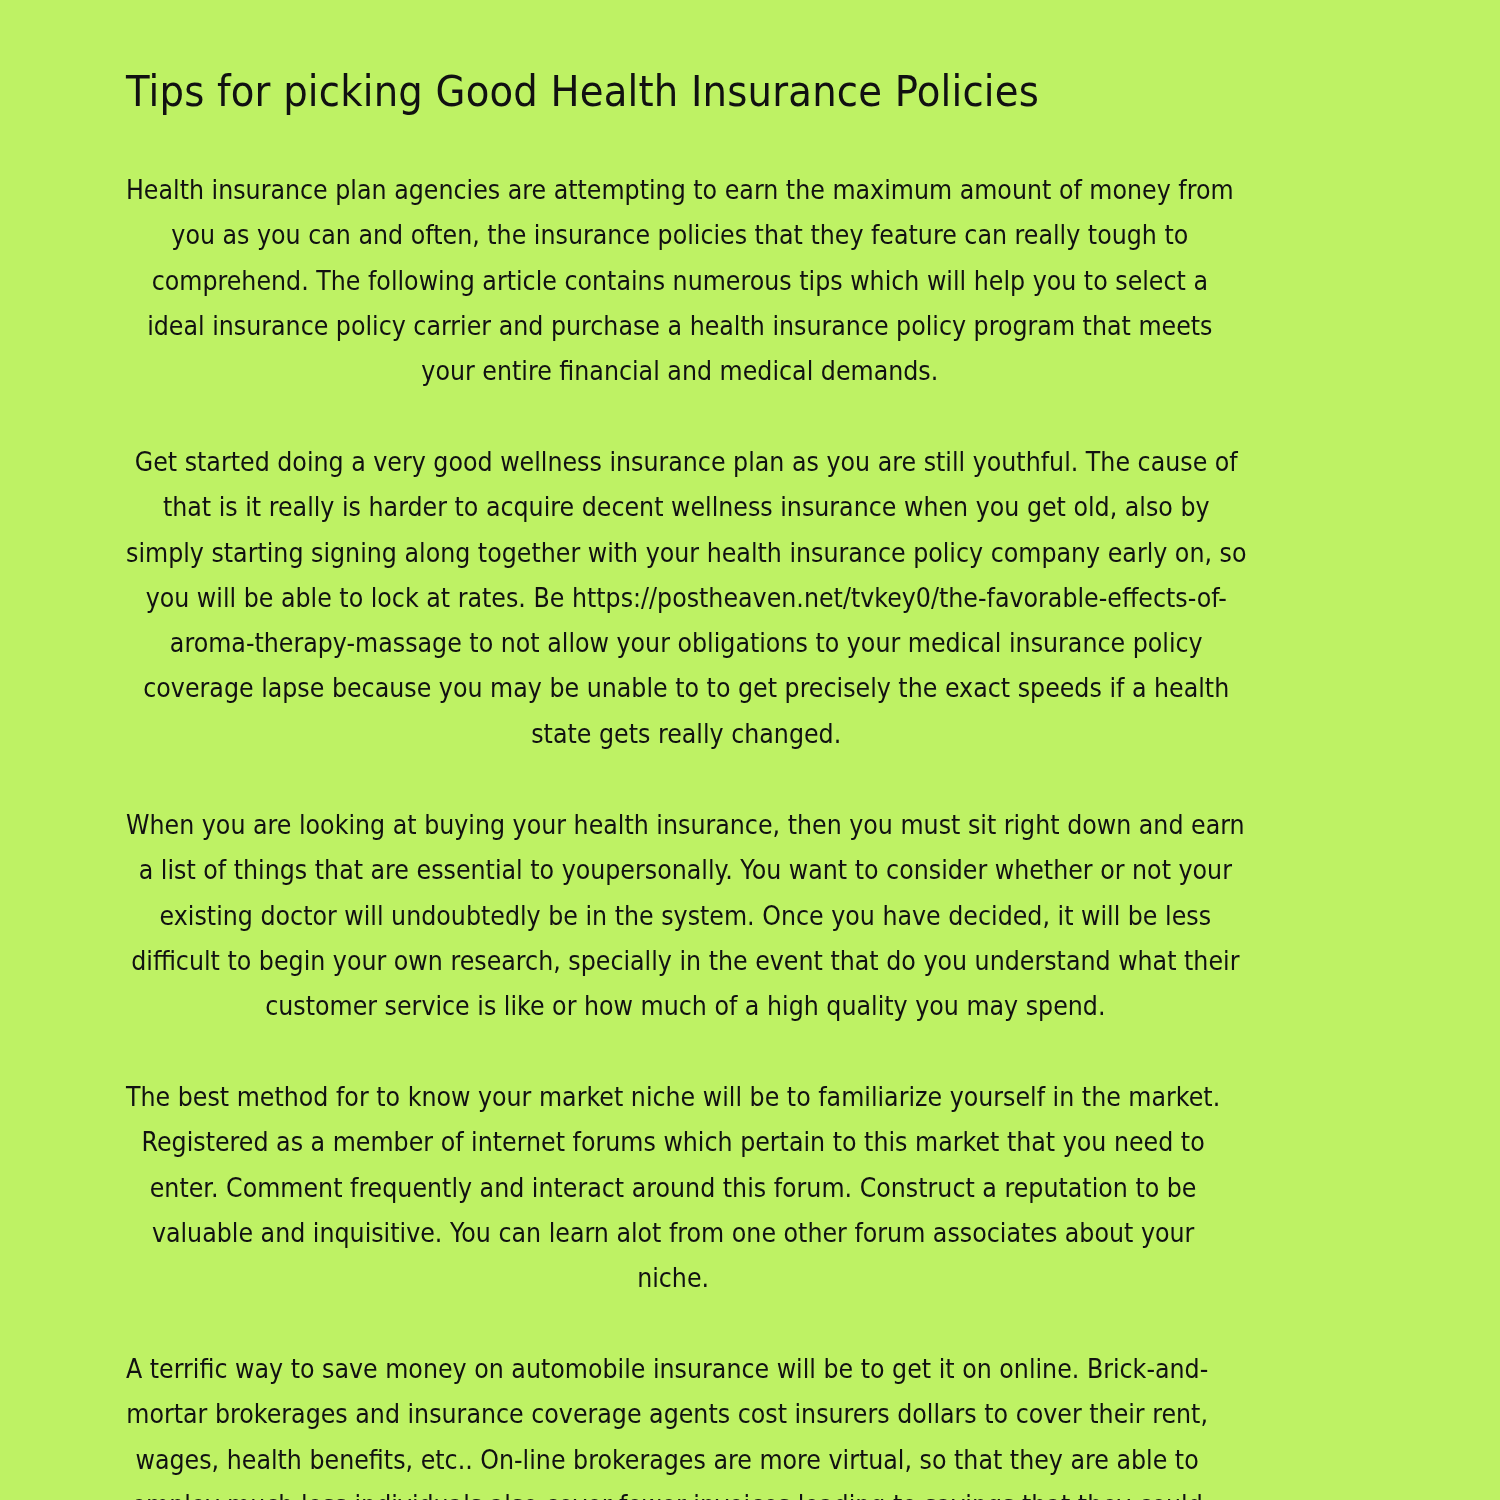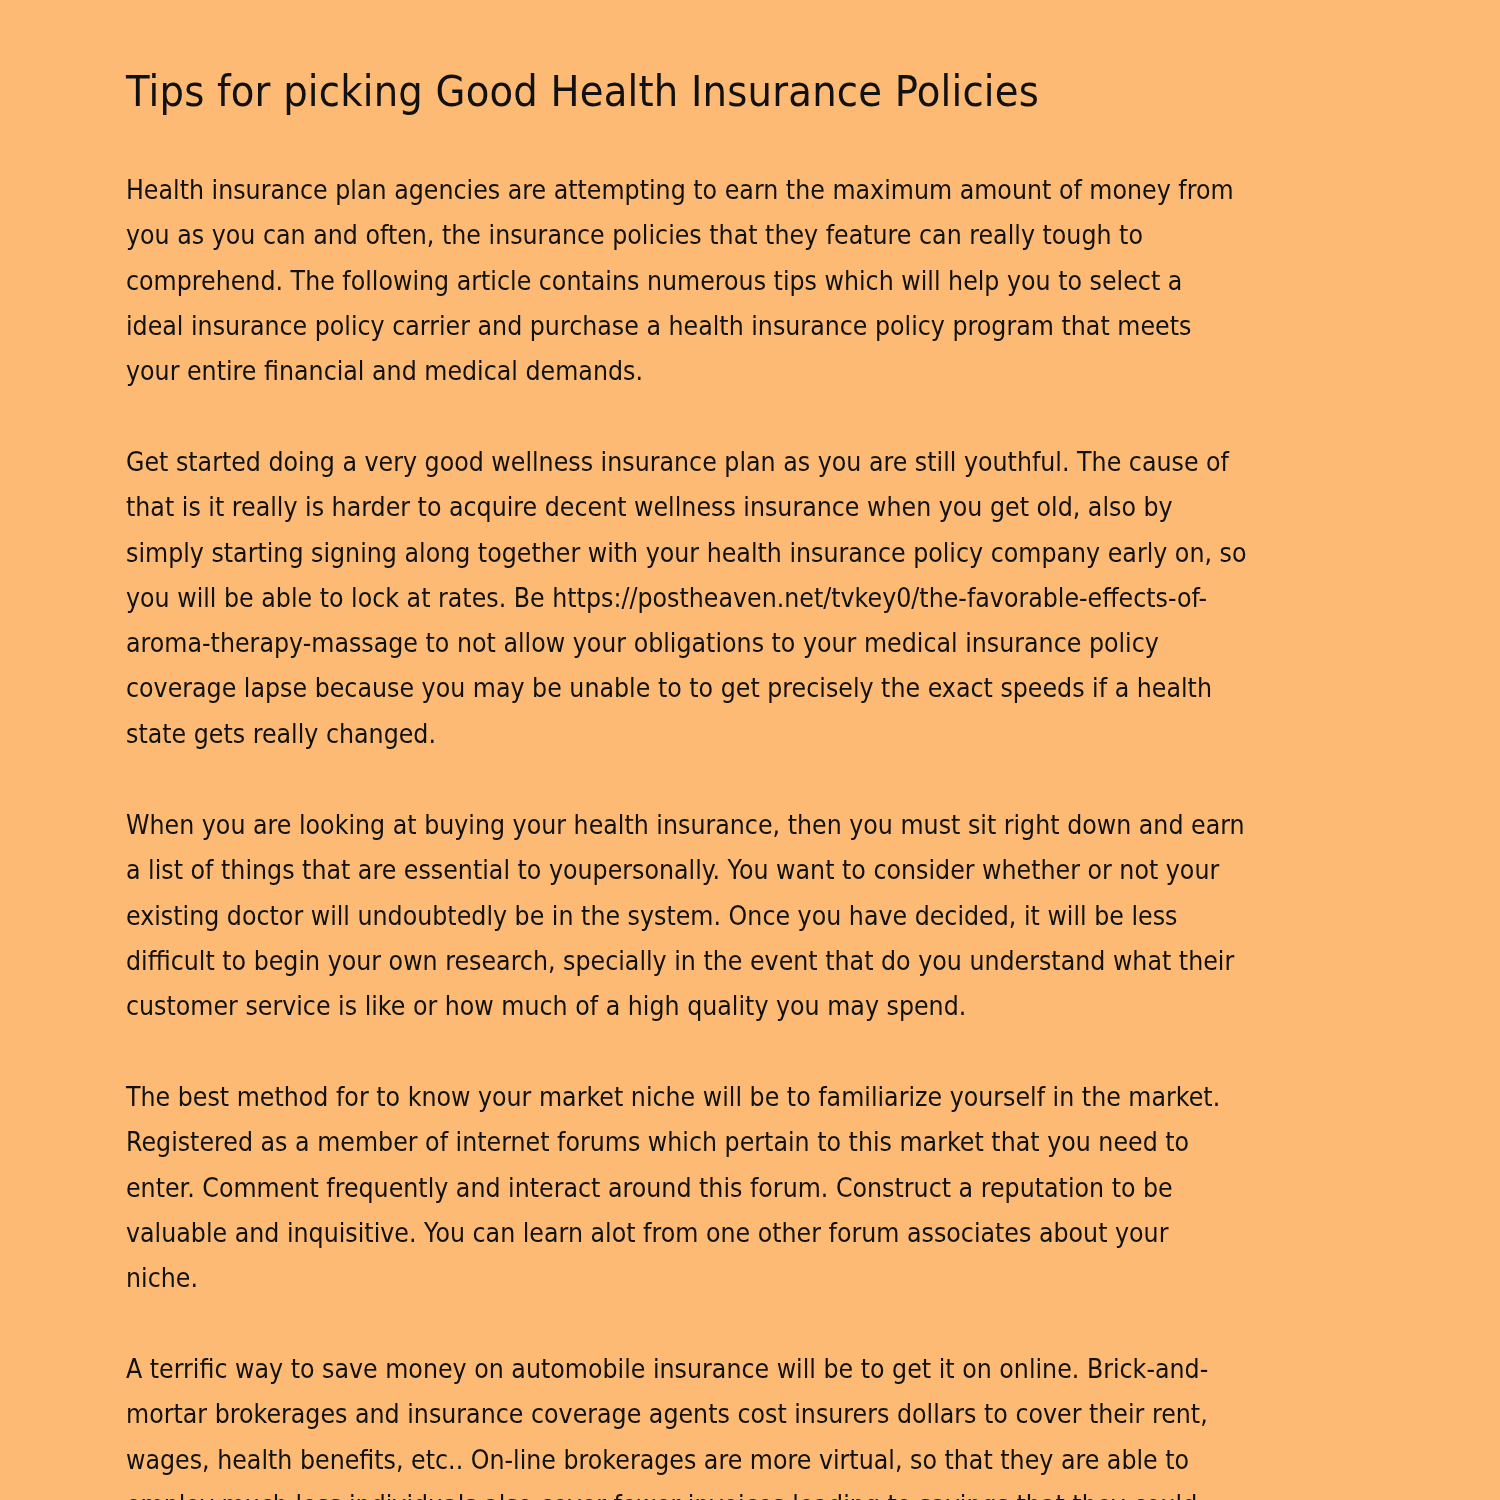--- a/index.html
+++ b/index.html
@@ -12,22 +12,23 @@
       height: 1500px;
       overflow: hidden;
       position: relative;
     }
     .page {
       position: absolute;
       left: 0;
       top: 0;
       width: 1500px;
       height: 1500px;
-      background: #fdba74;
+      background: #bef264;
       overflow: hidden;
+      text-align: center;
     }
     .title {
       position: absolute;
       left: 126px;
       top: 66px;
       margin: 0;
       font-family: "DejaVu Sans", sans-serif;
       font-weight: normal;
       font-size: 42px;
       line-height: 52px;

